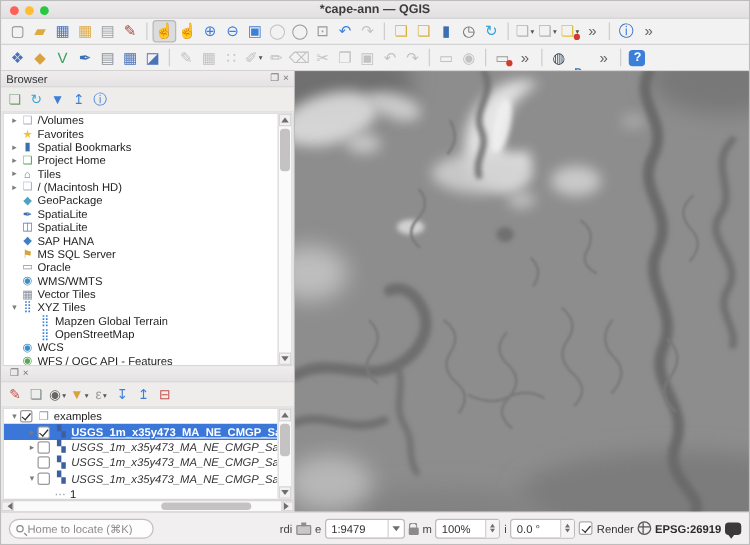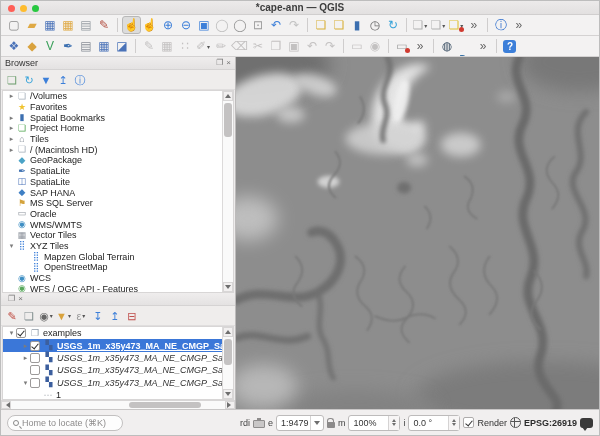--- a/index.html
+++ b/index.html
@@ -73,21 +73,21 @@
   
   .statusbar { height:26px; background:#f1efef; border-top:1px solid #c9c7c7; display:flex; align-items:center; padding:0 6px; gap:3px; flex:0 0 auto; font-size:9px; color:#333; white-space:nowrap; }
   .locator { width:116px; height:16px; border:1px solid #c2c0c0; border-radius:8px; background:#fdfdfd; display:flex; align-items:center; padding:0 5px; gap:3px; flex:0 0 auto; }
   .searchicon { width:6px; height:6px; border:1px solid #8a8a8a; border-radius:50%; position:relative; flex:0 0 auto; }
   .searchicon::after { content:""; position:absolute; width:3px; height:1px; background:#8a8a8a; left:5px; top:6px; transform:rotate(45deg); }
   .placeholder { color:#8d8b8b; font-size:9px; overflow:hidden; }
   .spacer { flex:1; min-width:2px; }
   .frag { color:#444; font-size:9px; flex:0 0 auto; }
   .sbox { height:16px; background:#fff; border:1px solid #bdbbbb; border-radius:3px; display:flex; align-items:center; padding:0 4px; flex:0 0 auto; }
   .sbox.coord { width:82px; }
-  .combo { width:48px; justify-content:space-between; padding-right:0;align-items:center; }
+  .combo { width:64px; justify-content:space-between; padding-right:0;align-items:center; }
   .combo .dd { width:13px; align-self:stretch; border-left:1px solid #d5d3d3; display:flex; align-items:center; justify-content:center; }
   .spin { padding-right:0; justify-content:space-between; }
   .spin.mag{ width:52px; } .spin.rot{ width:52px; }
   .steppers { width:11px; align-self:stretch; border-left:1px solid #d5d3d3; display:flex; flex-direction:column; align-items:center; justify-content:center; gap:1px; background:#f7f5f5; }
   .steppers .tri { border-left-width:2.5px; border-right-width:2.5px; }
   .steppers .tri.u{ border-bottom-width:3px; } .steppers .tri.d{ border-top-width:3px; }
   .lock { width:8px; height:6px; background:#8c8a8a; border-radius:1px; position:relative; margin-top:4px; flex:0 0 auto; }
   .lock::before { content:""; position:absolute; width:5px; height:4px; border:1.4px solid #8c8a8a; border-bottom:none; border-radius:3px 3px 0 0; left:0.2px; top:-4px; }
   .stamp { width:12px; height:8px; background:#c9c7c7; border:1px solid #8e8c8c; border-radius:1px; position:relative; margin-top:3px; flex:0 0 auto; }
   .stamp::before { content:""; position:absolute; width:4px; height:3px; background:#8e8c8c; left:3px; top:-3px; }

